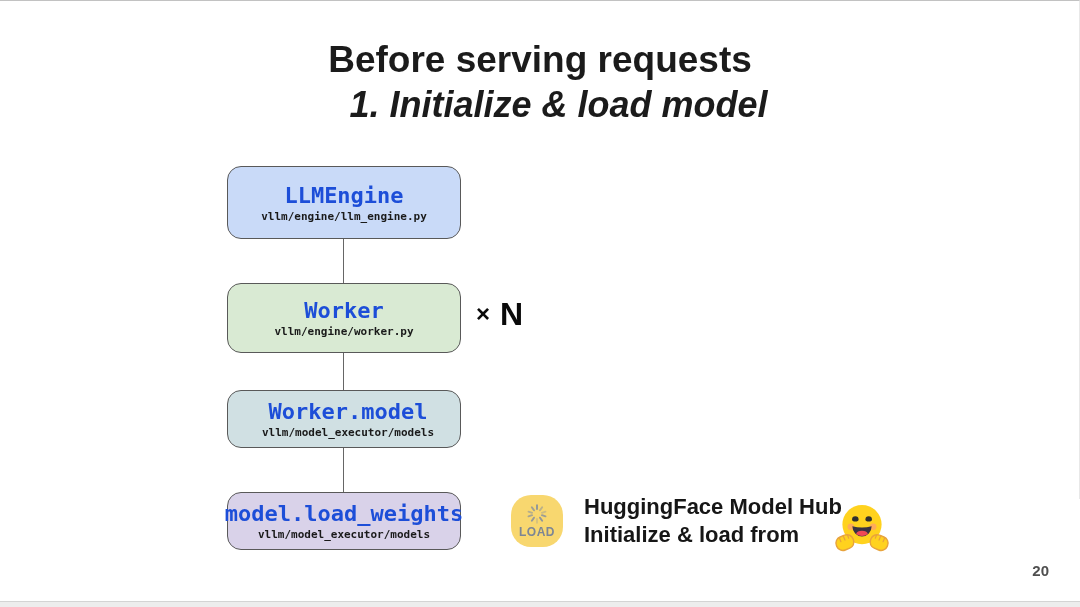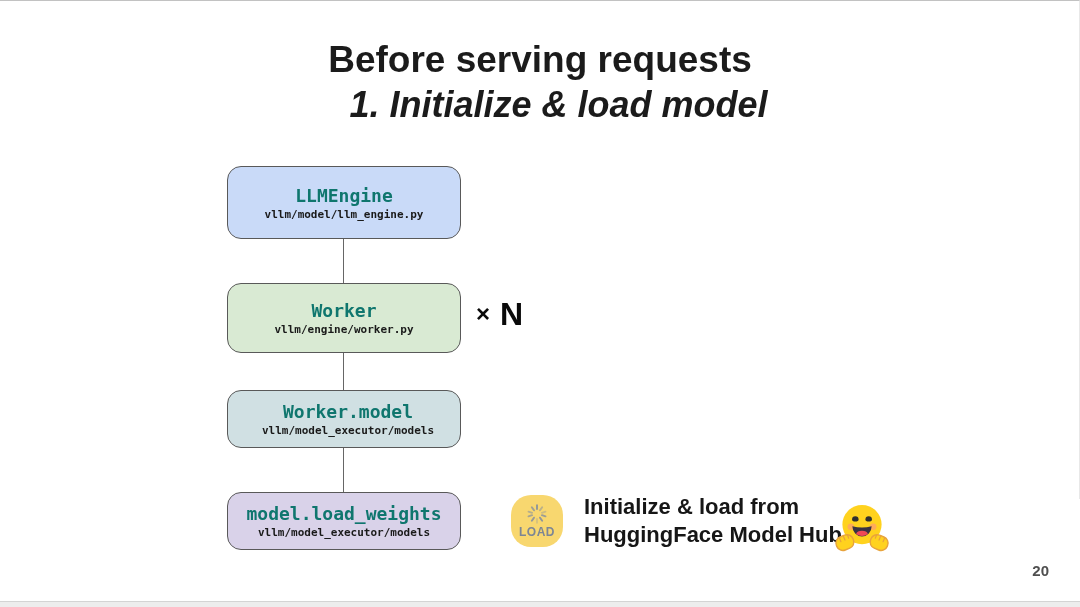--- a/index.html
+++ b/index.html
@@ -49,22 +49,22 @@
     border-radius: 14px;
     display: flex;
     flex-direction: column;
     align-items: center;
     justify-content: center;
     gap: 2px;
   }
   .node-label {
     font-family: "DejaVu Sans Mono", monospace;
     font-weight: 700;
-    font-size: 18px;
-    color: #0f766e;
+    font-size: 22px;
+    color: #1d4ed8;
     white-space: nowrap;
   }
   .node-path {
     font-family: "DejaVu Sans Mono", monospace;
     font-weight: 700;
     font-size: 11px;
     color: #1a1a1a;
     white-space: nowrap;
   }
   .n0 { top: 165px; height: 73px; background: #c9daf8; }
@@ -136,21 +136,21 @@
 
 <div class="slide">
 
   <div class="title-block">
     <div class="title">Before serving requests</div>
     <div class="subtitle">1. Initialize &amp; load model</div>
   </div>
 
   <div class="node n0">
     <div class="node-label">LLMEngine</div>
-    <div class="node-path">vllm/model/llm_engine.py</div>
+    <div class="node-path">vllm/engine/llm_engine.py</div>
   </div>
   <div class="connector c0"></div>
 
   <div class="node n1">
     <div class="node-label">Worker</div>
     <div class="node-path">vllm/engine/worker.py</div>
   </div>
   <div class="connector c1"></div>
 
   <div class="node n2">
@@ -183,22 +183,22 @@
           <line x1="2.8" y1="14.6" x2="6.6" y2="13.3" opacity="0.75"></line>
           <line x1="2.8" y1="9.4" x2="6.6" y2="10.7" opacity="0.6"></line>
           <line x1="6.4" y1="4.6" x2="8.7" y2="8.0" opacity="0.8"></line>
         </g>
       </svg>
     </span>
     <span class="load-label">LOAD</span>
   </div>
 
   <div class="annotation-text">
+    <div>HuggingFace Model Hub</div>
     <div>Initialize &amp; load from</div>
-    <div>HuggingFace Model Hub</div>
   </div>
 
   <div class="hf-emoji">
     <svg width="56" height="56" viewBox="0 0 36 36">
 
       <circle cx="18" cy="15.8" r="12.6" fill="#ffd21e"></circle>
 
       <circle cx="10.8" cy="17.2" r="2.1" fill="#ff8a8a" opacity="0.55"></circle>
       <circle cx="25.2" cy="17.2" r="2.1" fill="#ff8a8a" opacity="0.55"></circle>
 

